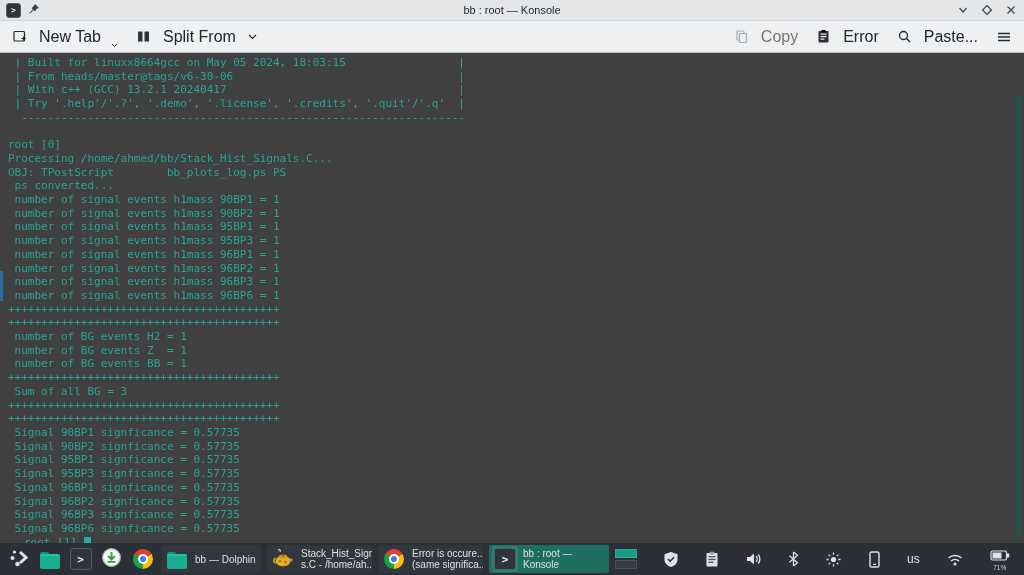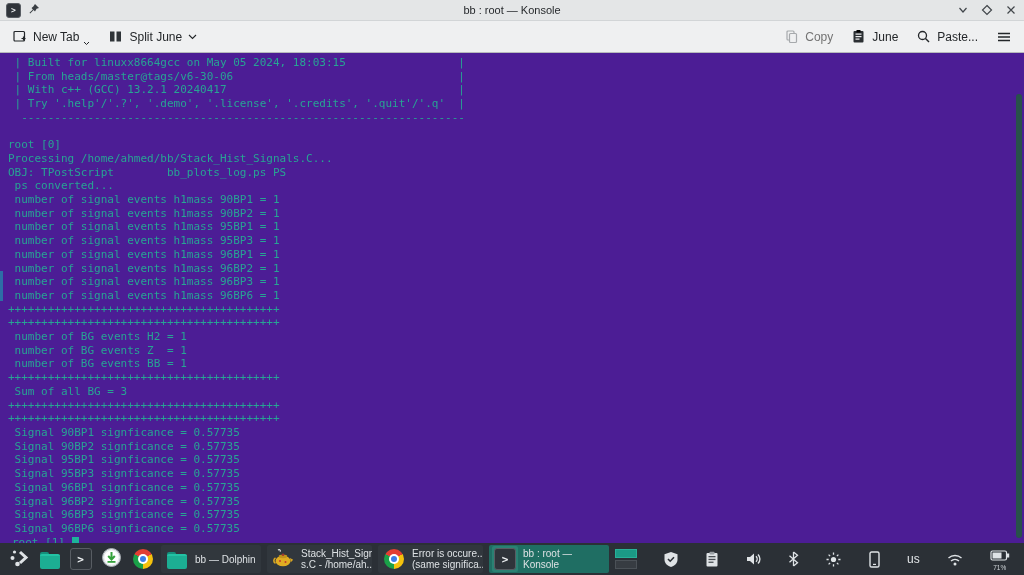--- a/index.html
+++ b/index.html
@@ -10,30 +10,30 @@
   .titlebar{height:20px;background:#e4e6e7;border-bottom:1px solid #d2d5d7;display:flex;align-items:center;padding:0 6px;position:relative;flex:0 0 auto;}
   .tb-left{display:flex;align-items:center;gap:7px;z-index:2;}
   .kicon{background:#2f343a;border:1px solid #585d63;border-radius:3px;color:#eef1f3;display:flex;align-items:center;justify-content:center;font-family:"DejaVu Sans Mono",monospace;font-weight:bold;}
   .kicon-tb{width:13px;height:13px;font-size:8px;}
   .tb-title{position:absolute;left:0;right:0;text-align:center;font-size:11px;color:#26292c;z-index:1;}
   .tb-controls{margin-left:auto;display:flex;align-items:center;gap:10px;z-index:2;}
   .tb-controls svg{display:block;}
 
   
   .toolbar{height:31px;background:#eff0f1;border-bottom:1px solid #b7babc;display:flex;align-items:center;padding:0 8px;gap:10px;flex:0 0 auto;font-size:12px;color:#232629;}
-  .tbtn{display:flex;align-items:center;gap:6px;background:transparent;border:0;font-size:12px;color:#232629;padding:3px 4px;font-family:"Liberation Sans",sans-serif;}
+  .tbtn{display:flex;align-items:center;gap:12px;background:transparent;border:0;font-size:16px;color:#232629;padding:3px 4px;font-family:"Liberation Sans",sans-serif;}
   .tbtn svg{display:block;}
   .tbtn .drop-mini{align-self:flex-end;margin-bottom:-2px;margin-left:-2px;}
   .tbtn.disabled{color:#737373;}
   .tb-spacer{flex:1;}
 
   
-  .terminal{flex:1;background:#4c1d95;position:relative;overflow:hidden;}
+  .terminal{flex:1;background:#404040;position:relative;overflow:hidden;}
   pre.term{margin:0;padding:3px 0 0 8px;font-family:"DejaVu Sans Mono",monospace;font-size:11px;line-height:13.7px;color:#28a494;white-space:pre;}
-  .prompt-line{display:flex;align-items:center;padding-left:12px;font-family:"DejaVu Sans Mono",monospace;font-size:11px;line-height:13.7px;color:#28a494;height:14px;}
+  .prompt-line{display:flex;align-items:center;padding-left:24px;font-family:"DejaVu Sans Mono",monospace;font-size:11px;line-height:13.7px;color:#28a494;height:14px;}
   .prompt-line span{white-space:pre;}
   .cursor{display:inline-block;width:7px;height:12px;background:#1db39a;}
   .scroll-marker{position:absolute;left:0;top:218px;width:3px;height:30px;background:#2d6ea6;}
   .sb-thumb{position:absolute;right:2px;top:41px;width:6px;height:444px;border-radius:3px;background:#28514a;}
 
   
   .taskbar{height:32px;background:#2b3036;display:flex;align-items:center;padding:0 6px;gap:6px;flex:0 0 auto;}
   .launcher{width:25px;height:26px;display:flex;align-items:center;justify-content:center;flex:0 0 auto;}
   .kicon-task{width:20px;height:20px;font-size:11px;}
   .folder{position:relative;width:20px;height:15px;}
@@ -110,21 +110,21 @@
           </svg>
       </span>
     </button>
     <button class="tbtn">
       <span>
         <svg width="15" height="15" viewBox="0 0 15 15">
             <rect x="2" y="2.5" width="4.5" height="10" fill="#2f3438"></rect>
             <rect x="8.5" y="2.5" width="4.5" height="10" fill="#2f3438"></rect>
           </svg>
       </span>
-      <span>Split June</span>
+      <span>Split From</span>
       <span>
         <svg width="9" height="6" viewBox="0 0 9 6">
             <polyline points="1,1 4.5,4.5 8,1" fill="none" stroke="#232629" stroke-width="1.1"></polyline>
           </svg>
       </span>
     </button>
     <div class="tb-spacer"></div>
     <button class="tbtn disabled">
       <span>
         <svg width="15" height="15" viewBox="0 0 15 15">
@@ -137,21 +137,21 @@
     <button class="tbtn">
       <span>
         <svg width="15" height="15" viewBox="0 0 15 15">
             <rect x="2.5" y="2" width="10" height="11.5" rx="1" fill="#2b2f33"></rect>
             <rect x="5.5" y="1" width="4" height="2.5" fill="#6d7control2"></rect>
             <rect x="4.5" y="4.5" width="6" height="1.2" fill="#eff0f1"></rect>
             <rect x="4.5" y="7" width="6" height="1.2" fill="#eff0f1"></rect>
             <rect x="4.5" y="9.5" width="4" height="1.2" fill="#eff0f1"></rect>
           </svg>
       </span>
-      <span>June</span>
+      <span>Error</span>
     </button>
     <button class="tbtn">
       <span>
         <svg width="15" height="15" viewBox="0 0 15 15">
             <circle cx="6.5" cy="6.5" r="4" fill="none" stroke="#232629" stroke-width="1.3"></circle>
             <path d="M9.5 9.5l3.5 3.5" stroke="#232629" stroke-width="1.4"></path>
           </svg>
       </span>
       <span>Paste...</span>
     </button>

